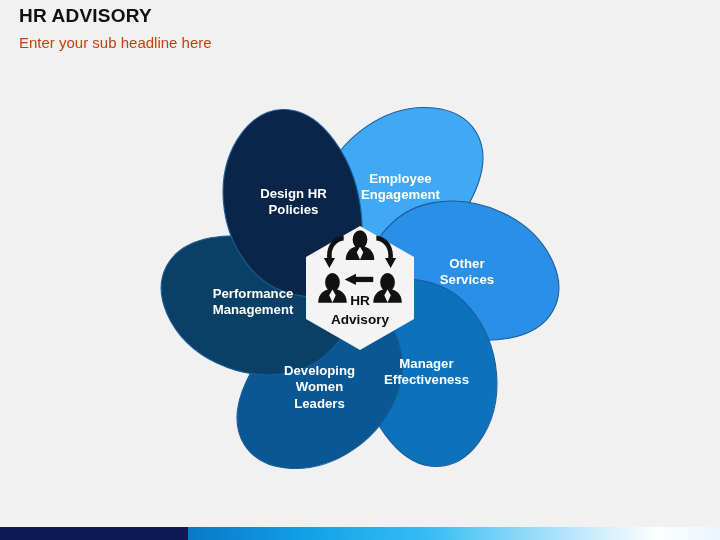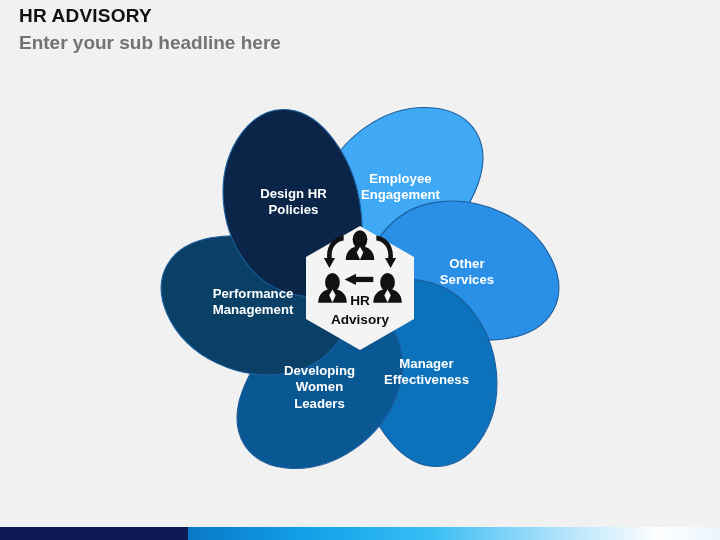--- a/index.html
+++ b/index.html
@@ -24,23 +24,23 @@
   }
   #page-title {
     font-size: 19px;
     font-weight: bold;
     color: #111111;
     letter-spacing: 0.2px;
     line-height: 24px;
     margin: 0;
   }
   #page-subtitle {
-    font-size: 19px;
-    font-weight: bold;
-    color: #737373;
+    font-size: 15px;
+    font-weight: normal;
+    color: #c2410c;
     line-height: 22px;
     margin: 4px 0 0 0;
   }
 
   
   #diagram-wrap {
     position: absolute;
     left: 140px;
     top: 30px;
     width: 440px;

